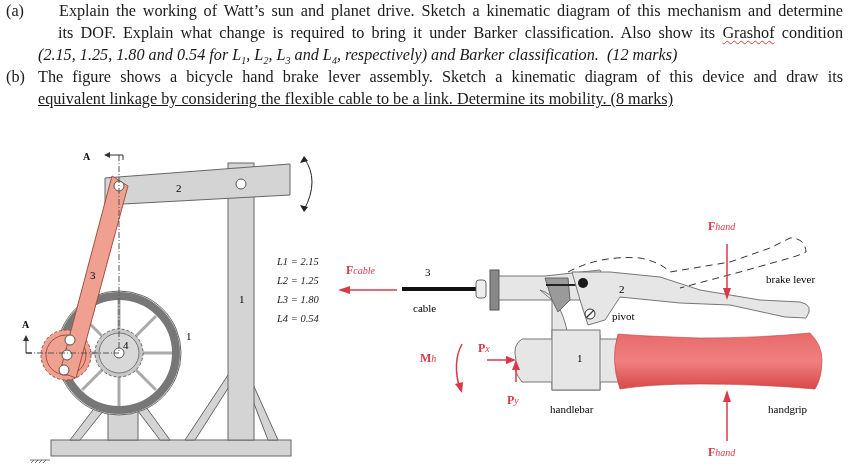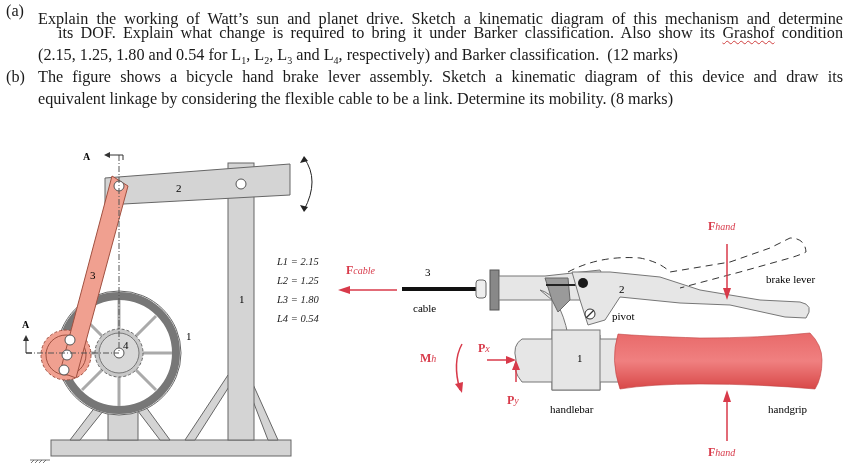--- a/index.html
+++ b/index.html
@@ -11,33 +11,33 @@
   .sq{text-decoration:underline wavy #d04040;text-decoration-thickness:1px;text-underline-offset:2px;}
   sub{font-size:10px;}
   svg text{font-family:"Liberation Serif","DejaVu Serif",serif;}
   .fig{position:absolute;left:0;top:0;}
 </style>
 </head>
 <body>
 
 <div class="q" style="top:1px;">
   <span class="lbl">(a)</span>
-  <div class="txt" style="top:8px;">Explain the working of Watt’s sun and planet drive. Sketch a kinematic diagram of this mechanism and determine</div>
+  <div class="txt" style="top:0;margin-left:21px;">Explain the working of Watt’s sun and planet drive. Sketch a kinematic diagram of this mechanism and determine</div>
   <div class="txt" style="top:22px;margin-left:20px;">
     <span>its DOF. Explain what change is required to bring it under Barker classification. Also show its</span>
     <span class="sq">Grashof</span>
     <span>condition</span>
   </div>
-  <div class="txt last" style="top:44px;">(2.15, 1.25, 1.80 and 0.54 for L<sub>1</sub>, L<sub>2</sub>, L<sub>3</sub> and L<sub>4</sub>, respectively) and Barker classification.&nbsp; (12 marks)</div>
+  <div class="txt last" style="top:44px;font-style:italic;">(2.15, 1.25, 1.80 and 0.54 for L<sub>1</sub>, L<sub>2</sub>, L<sub>3</sub> and L<sub>4</sub>, respectively) and Barker classification.&nbsp; (12 marks)</div>
 </div>
 
 <div class="q" style="top:67px;">
   <span class="lbl">(b)</span>
   <div class="txt" style="top:0;">The figure shows a bicycle hand brake lever assembly. Sketch a kinematic diagram of this device and draw its</div>
-  <div class="txt last" style="top:22px;">equivalent linkage by considering the flexible cable to be a link. Determine its mobility.  (8 marks)</div>
+  <div class="txt last" style="top:22px;text-decoration:underline;">equivalent linkage by considering the flexible cable to be a link. Determine its mobility.  (8 marks)</div>
 </div>
 
 <svg class="fig" width="851" height="475" viewBox="0 0 851 475">
 
   <rect x="51" y="440" width="240" height="16" fill="#d4d4d4" stroke="#666" stroke-width="1"></rect>
 
   <g stroke="#666" stroke-width="1" fill="#d4d4d4">
     <polygon points="70,440 80,440 120,390 112,385"></polygon>
     <polygon points="160,440 170,440 135,392 128,398"></polygon>
     <polygon points="185,440 195,440 232,382 228,375"></polygon>

